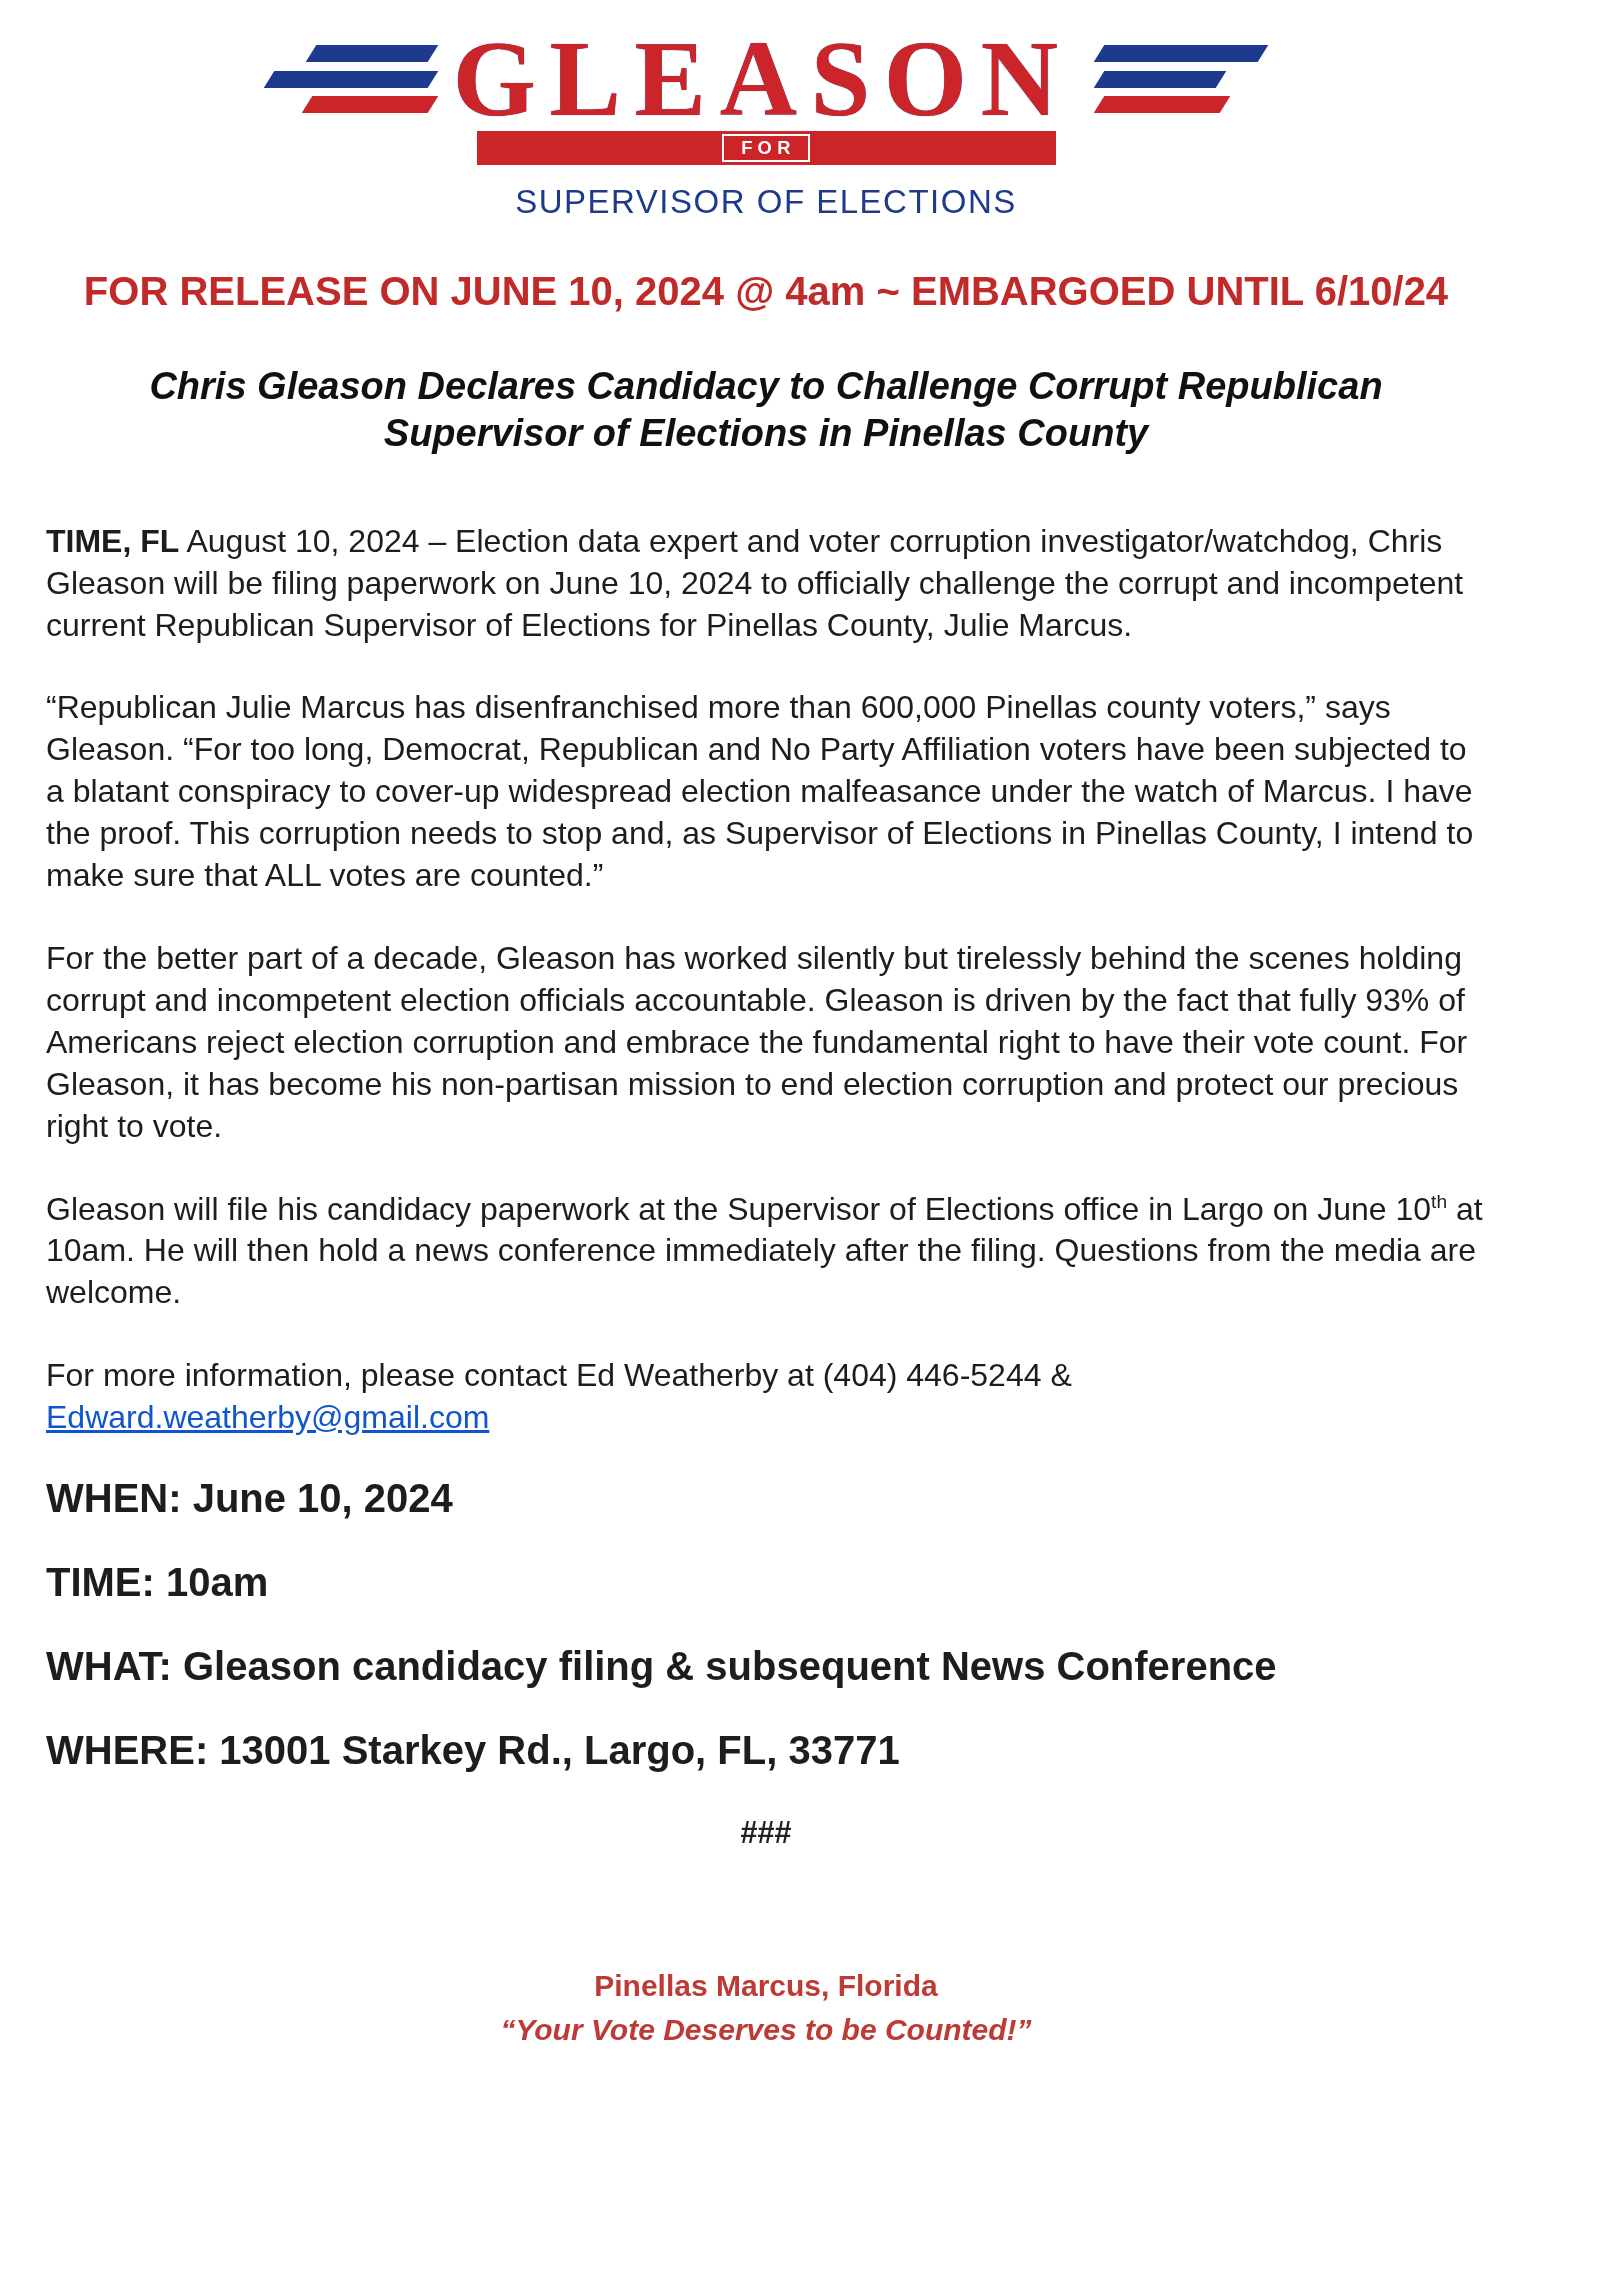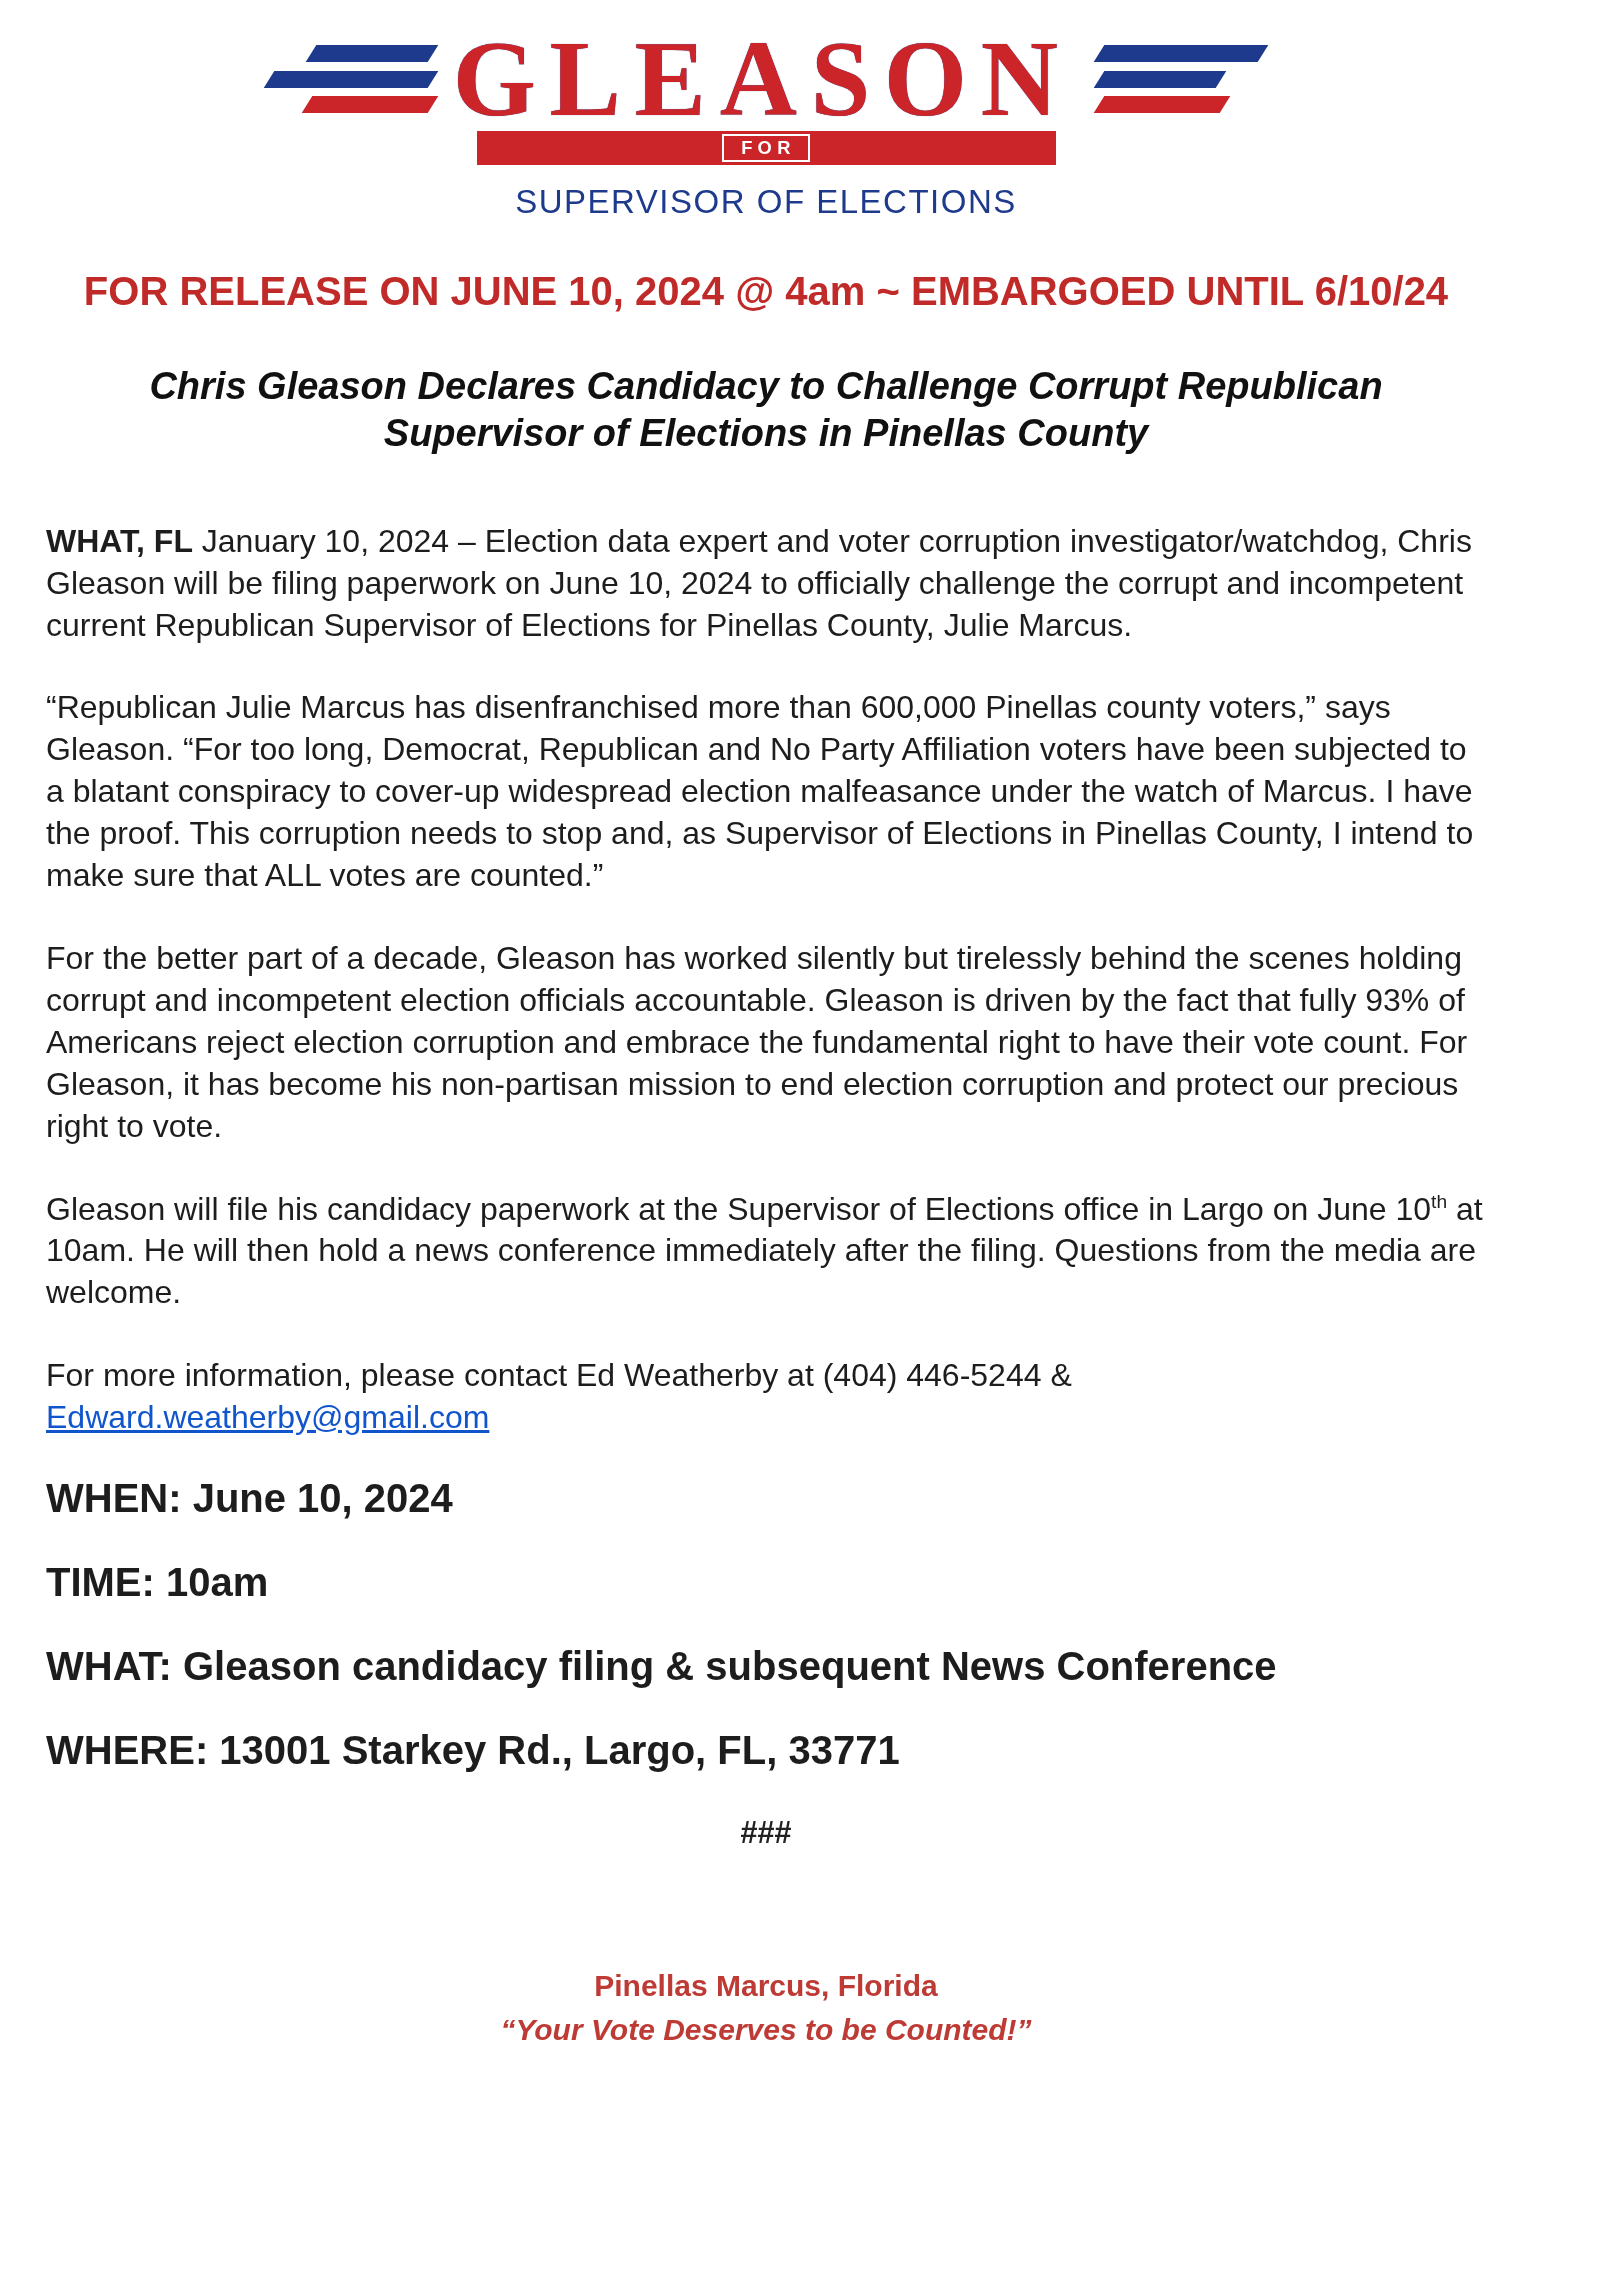--- a/index.html
+++ b/index.html
@@ -101,21 +101,21 @@
     <div class="for-bar">
       <span class="for-text">FOR</span>
     </div>
     <div class="logo-sub">SUPERVISOR OF ELECTIONS</div>
   </header>
 
   <p class="release">FOR RELEASE ON JUNE 10, 2024 @ 4am ~ EMBARGOED UNTIL 6/10/24</p>
 
   <h1 class="headline">Chris Gleason Declares Candidacy to Challenge Corrupt Republican Supervisor of Elections in Pinellas County</h1>
 
-  <p class="body-p"><strong>WHAT, FL</strong><span> January 10, 2024 – Election data expert and voter corruption investigator/watchdog, Chris Gleason will be filing paperwork on June 10, 2024 to officially challenge the corrupt and incompetent current Republican Supervisor of Elections for Pinellas County, Julie Marcus.</span></p>
+  <p class="body-p"><strong>TIME, FL</strong><span> August 10, 2024 – Election data expert and voter corruption investigator/watchdog, Chris Gleason will be filing paperwork on June 10, 2024 to officially challenge the corrupt and incompetent current Republican Supervisor of Elections for Pinellas County, Julie Marcus.</span></p>
 
   <p class="body-p">“Republican Julie Marcus has disenfranchised more than 600,000 Pinellas county voters,” says Gleason. “For too long, Democrat, Republican and No Party Affiliation voters have been subjected to a blatant conspiracy to cover-up widespread election malfeasance under the watch of Marcus. I have the proof. This corruption needs to stop and, as Supervisor of Elections in Pinellas County, I intend to make sure that ALL votes are counted.”</p>
 
   <p class="body-p">For the better part of a decade, Gleason has worked silently but tirelessly behind the scenes holding corrupt and incompetent election officials accountable. Gleason is driven by the fact that fully 93% of Americans reject election corruption and embrace the fundamental right to have their vote count. For Gleason, it has become his non-partisan mission to end election corruption and protect our precious right to vote.</p>
 
   <p class="body-p"><span>Gleason will file his candidacy paperwork at the Supervisor of Elections office in Largo on June 10</span><sup>th</sup><span> at 10am. He will then hold a news conference immediately after the filing. Questions from the media are welcome.</span></p>
 
   <p class="body-p"><span>For more information, please contact Ed Weatherby at (404) 446-5244 &amp; </span><a class="email-link">Edward.weatherby@gmail.com</a></p>
 
   <p class="detail">WHEN: June 10, 2024</p>

